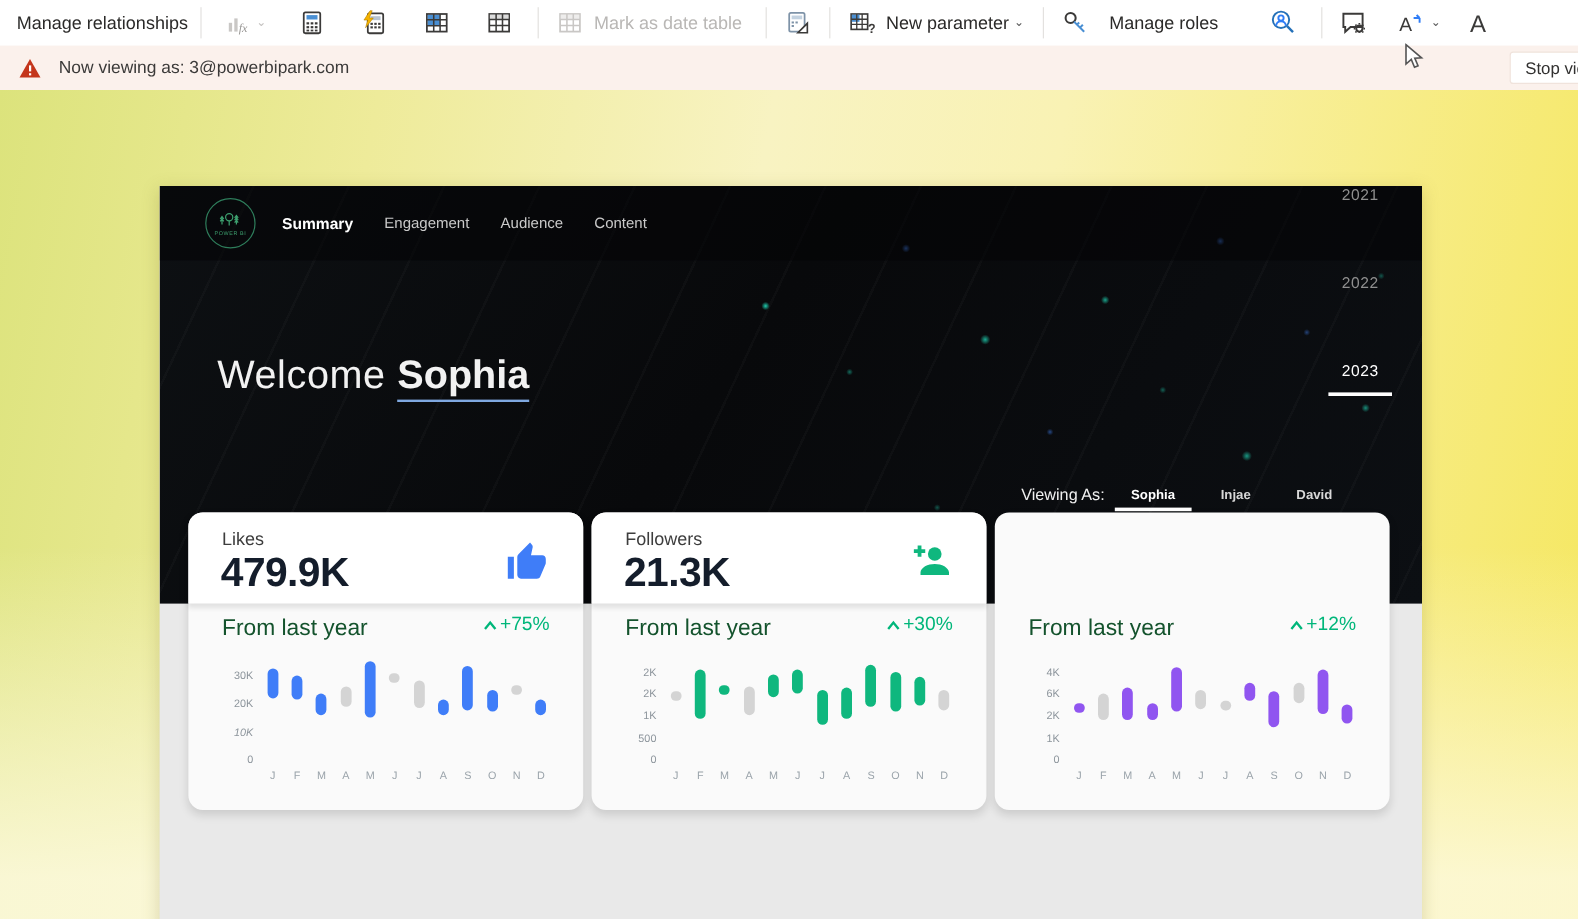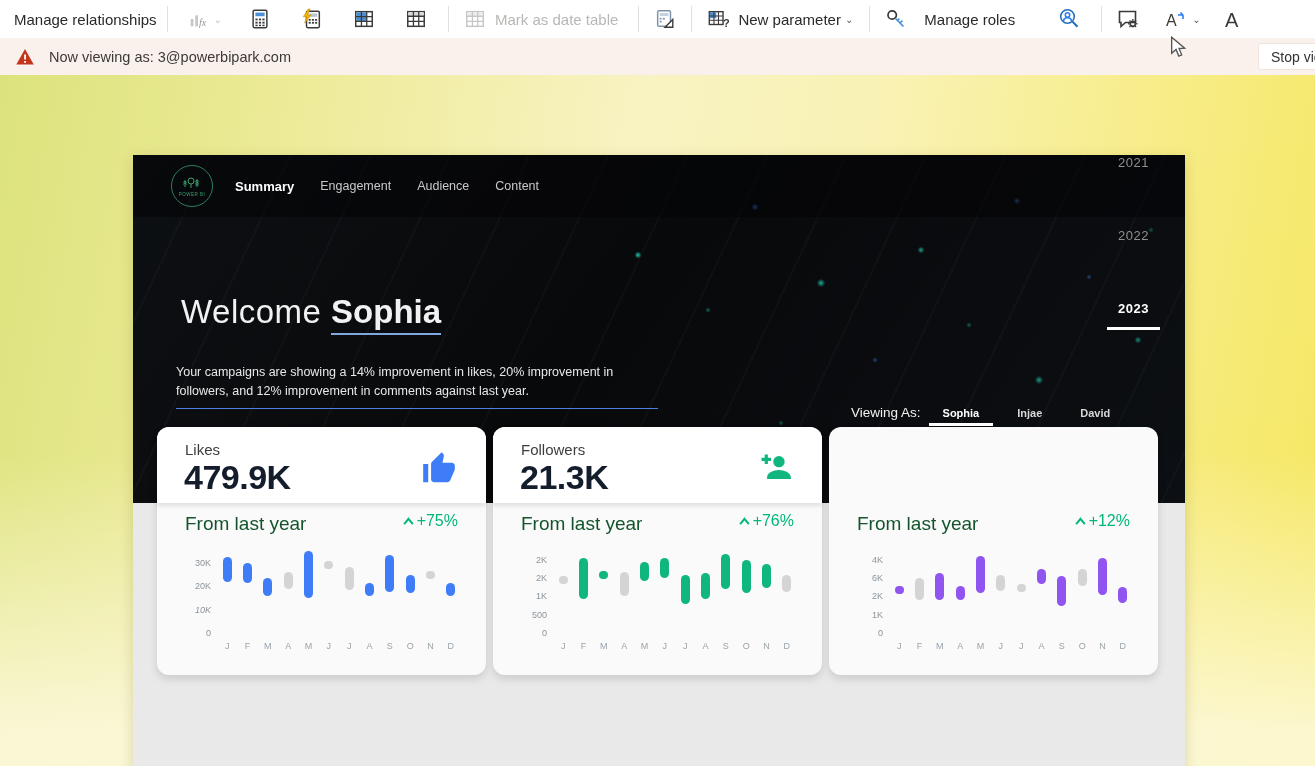--- a/index.html
+++ b/index.html
@@ -64,21 +64,21 @@
           border:1.5px solid #2e7d5b; display:flex; flex-direction:column; align-items:center; justify-content:center; }
   .logo svg { display:block; }
   .logo-text { font-size:4.5px; color:#3da06f; letter-spacing:.5px; margin-top:1px; }
 
   .report-nav { position:absolute; left:102px; top:0; height:62px; display:flex; align-items:center; gap:26px; }
   .nav-item { font-size:12.5px; color:#c9c9c9; cursor:pointer; }
   .nav-item.active { color:#ffffff; font-weight:bold; font-size:13px; }
 
   .years { position:absolute; right:36px; top:0; height:62px; display:flex; align-items:center; gap:58px;flex-direction:column; }
   .year { font-size:13px; color:#8f8f8f; cursor:pointer; letter-spacing:.5px; }
-  .year.active { color:#ffffff; font-weight:bold; position:relative; }
+  .year.active { color:#ffffff; font-weight:normal; position:relative; }
   .year.active::after { content:""; position:absolute; left:-11px; right:-11px; bottom:-14px; height:3px; background:#fff; }
 
   .welcome { position:absolute; left:48px; top:118px; font-size:33px; color:#f2f2f2;margin-top:20px; }
   .welcome .light { font-weight:300; letter-spacing:.5px; }
   .welcome .name { font-weight:600; border-bottom:2px solid #7fa8e0; padding-bottom:3px; }
 
   .description { position:absolute; left:43px; top:208px; width:482px; font-size:12.5px; line-height:19px;
                  color:#e8e8e8; border-bottom:1px solid #4d7ee0; padding-bottom:7px; }
 
   .viewing-as { position:absolute; left:718px; top:250px; display:flex; align-items:center; }
@@ -307,24 +307,20 @@
       <div class="years">
         <span class="year">2021</span>
         <span class="year">2022</span>
         <span class="year active">2023</span>
       </div>
 
       <div class="welcome">
         <span class="light">Welcome </span><span class="name">Sophia</span>
       </div>
 
-      <div class="description">
-        <span>Your campaigns are showing a 14% improvement in likes, 20% improvement in</span><br>
-        <span>followers, and 12% improvement in comments against last year.</span>
-      </div>
 
       <div class="viewing-as">
         <span class="viewing-as-label">Viewing As:</span>
         <span class="viewer active">Sophia</span>
         <span class="viewer">Injae</span>
         <span class="viewer">David</span>
       </div>
     </div>
 
     <div class="cards">
@@ -391,21 +387,21 @@
                 <path d="M6.5 5.5h2v2h-2v2h-2v-2h-2v-2h2v-2h2v2z" transform="translate(1,0)"></path>
               </svg>
           </div>
         </div>
         <div class="card-row">
           <span class="from-label">From last year</span>
           <span class="delta">
             <svg width="13" height="11" viewBox="0 0 24 20">
                 <polyline points="4,15 12,5 20,15" fill="none" stroke="#00b67a" stroke-width="3.6"></polyline>
               </svg>
-            <span>+76%</span>
+            <span>+30%</span>
           </span>
         </div>
         <div class="minichart">
             <div class="tick" style="top: 79px;">0</div>
             <div class="tick" style="top: 60.7391px;">500</div>
             <div class="tick" style="top: 42.4783px;">1K</div>
             <div class="tick" style="top: 24.2174px;">2K</div>
             <div class="tick" style="top: 5.95652px;">2K</div>
             <div class="bar" style="left: 47.6667px; top: 26.6609px; height: 8px; background: rgb(212, 212, 212);"></div>
             <div class="month" style="left: 42px; width: 20.3333px;">J</div>

